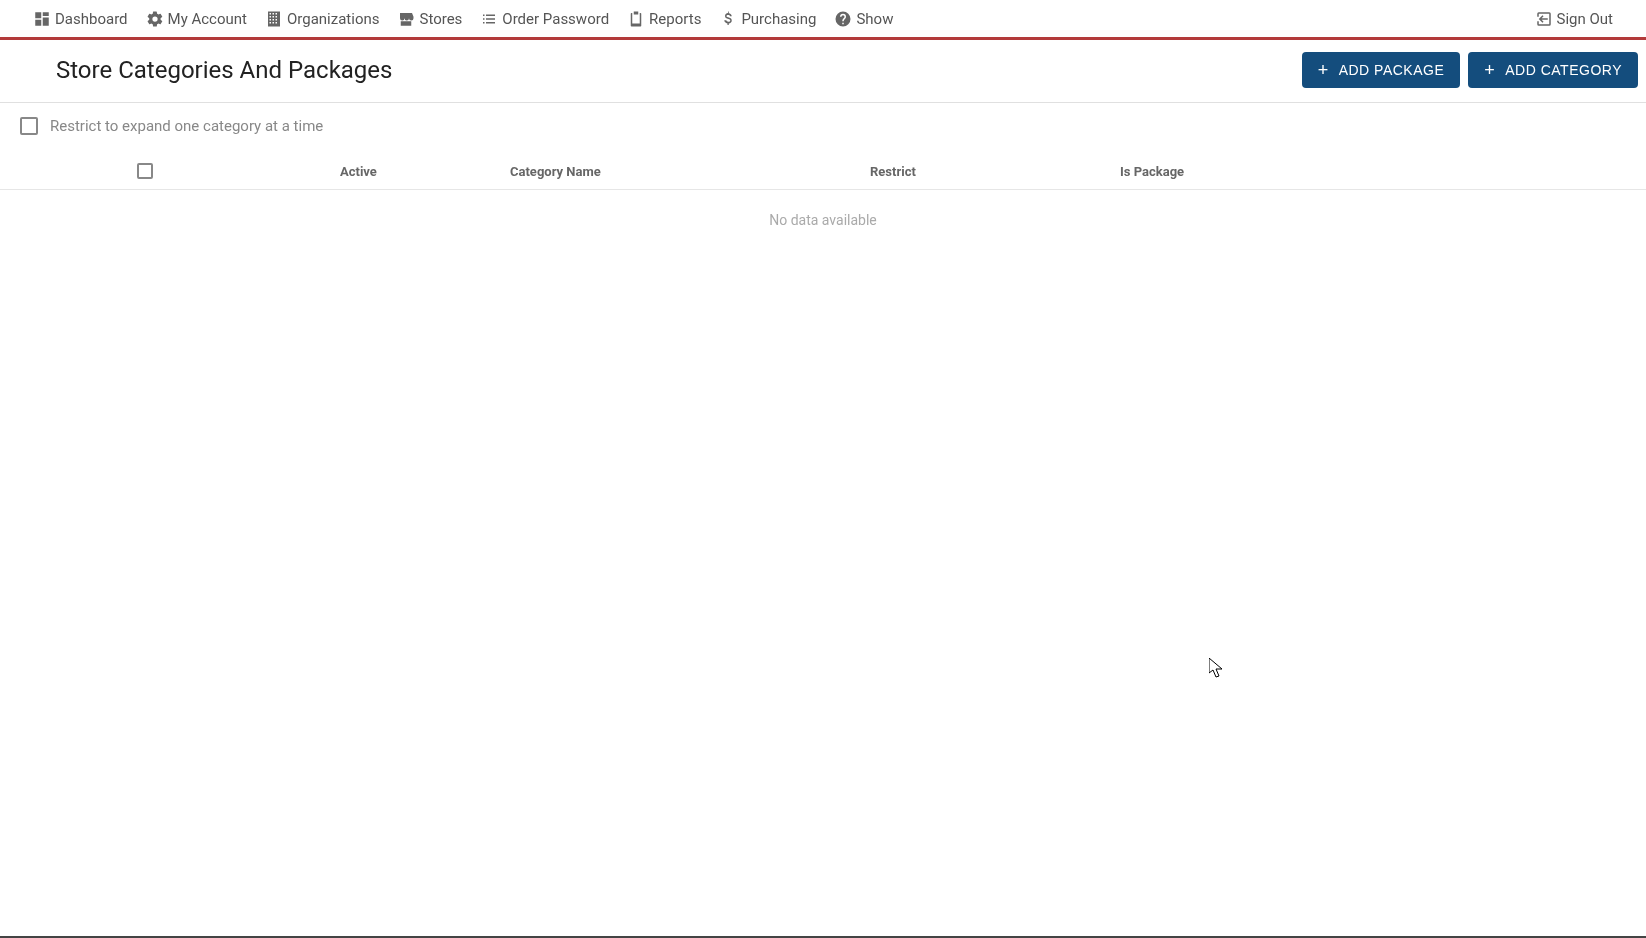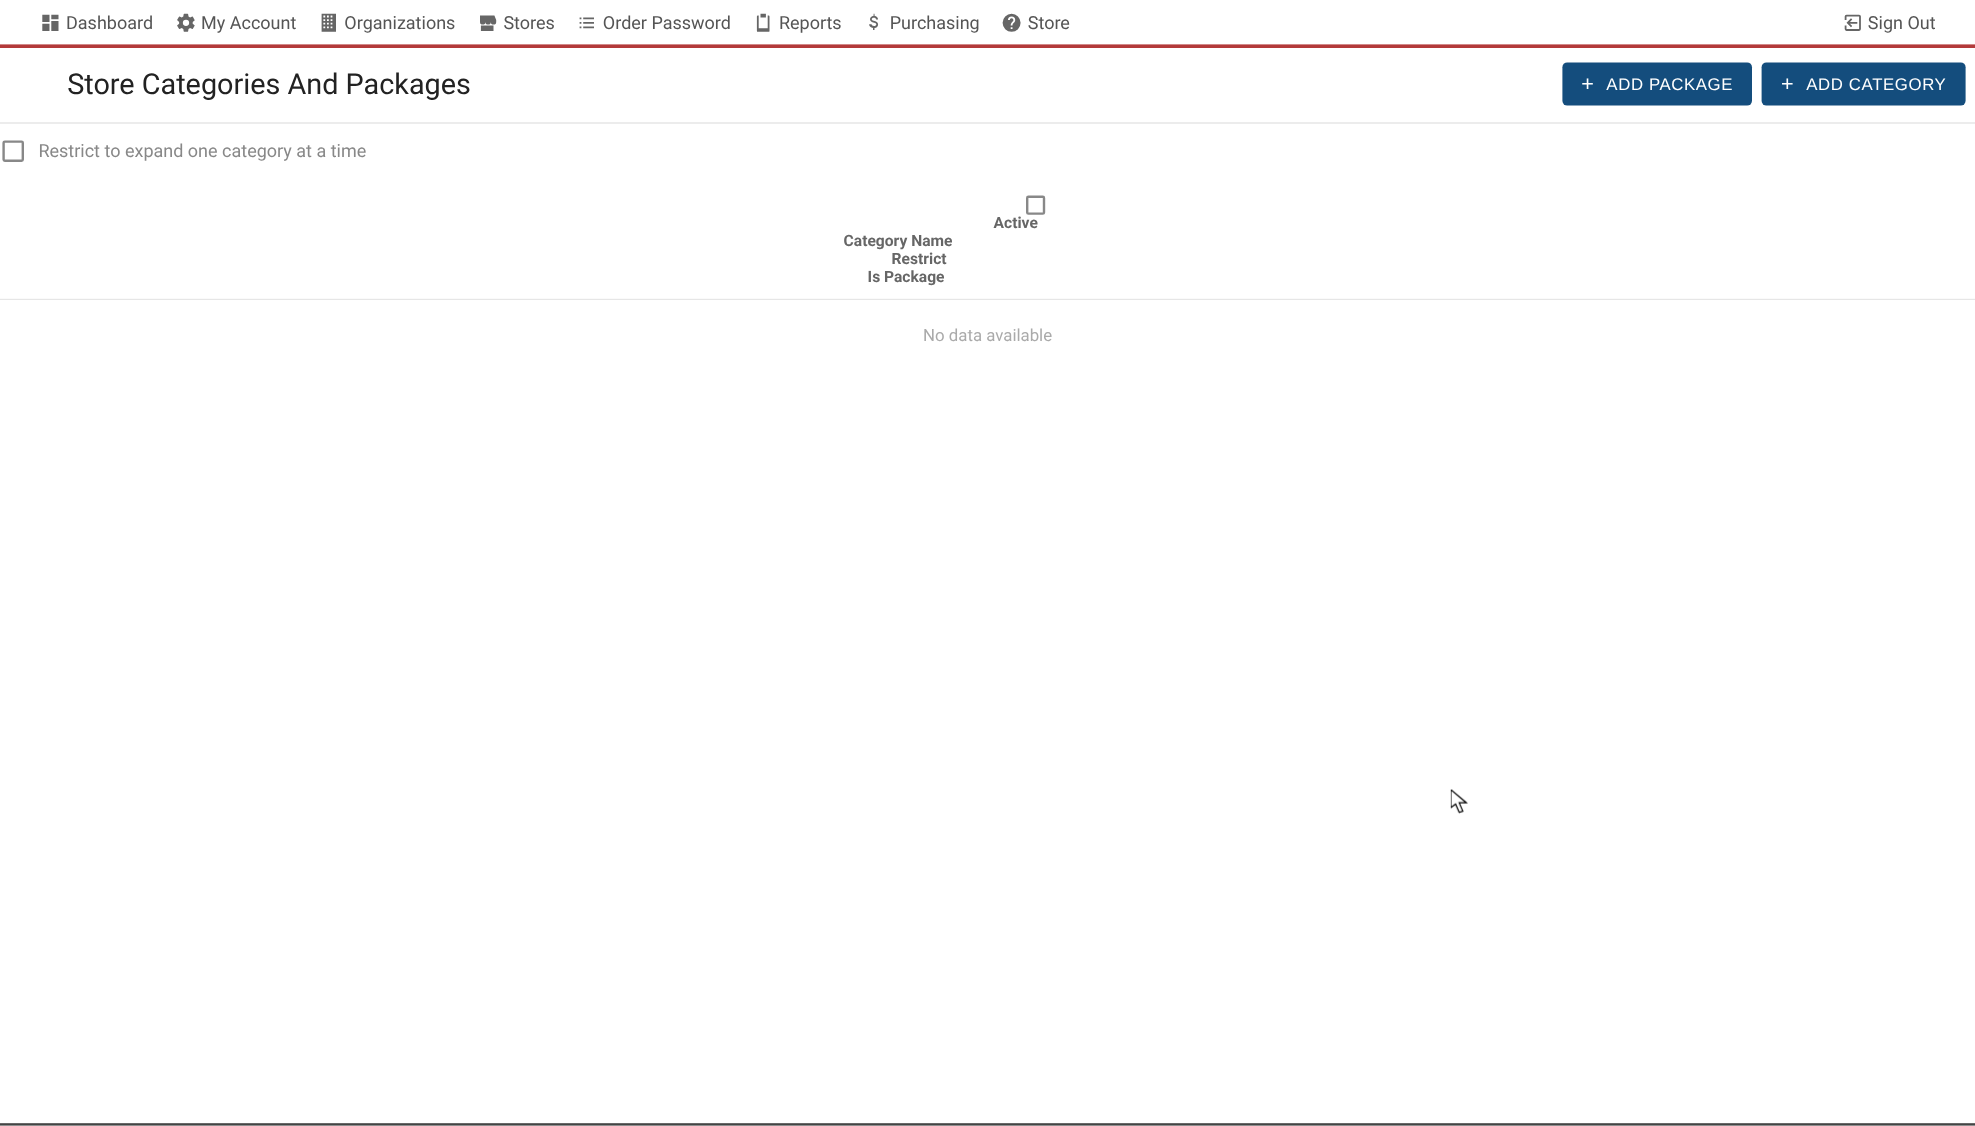--- a/index.html
+++ b/index.html
@@ -75,21 +75,21 @@
   letter-spacing: 0.5px;
   cursor: pointer;
   margin-left: 8px;
   text-transform: uppercase;
 }
 .btn .plus {
   font-size: 18px;
   line-height: 1;
 }
 .options {
-  padding: 14px 10px 8px 2px;
+  padding: 14px 10px 8px 20px;
 }
 .checkbox-row {
   display: flex;
   align-items: center;
   gap: 12px;
   margin-bottom: 10px;
   font-size: 15px;
   color: #888;
 }
 .checkbox-row.checked {
@@ -115,21 +115,20 @@
   fill: #fff;
 }
 .table-head {
   display: flex;
   align-items: center;
   padding: 10px 10px;
   border-bottom: 1px solid #e6e6e6;
   font-size: 13px;
   font-weight: 700;
   color: #666;
-  flex-direction: column;
 }
 .th-check {
   width: 190px;
   display: flex;
   justify-content: center;
   padding-left: 80px;
 }
 .th-active {
   width: 270px;
   padding-left: 140px;
@@ -239,21 +238,21 @@
         </svg>
     </span>
     <span>Purchasing</span>
   </div>
   <div class="nav-item">
     <span class="nav-icon">
       <svg viewBox="0 0 24 24">
           <path d="M12 2a10 10 0 1 0 10 10A10 10 0 0 0 12 2zm1 17h-2v-2h2zm2.1-7.7l-.9.9A3.4 3.4 0 0 0 13 15h-2v-.5a4 4 0 0 1 1.2-2.8l1.2-1.3A2 2 0 0 0 14 9a2 2 0 0 0-4 0H8a4 4 0 0 1 8 0 3.2 3.2 0 0 1-.9 2.3z"></path>
         </svg>
     </span>
-    <span>Store</span>
+    <span>Show</span>
   </div>
   <div class="nav-spacer"></div>
   <div class="nav-item">
     <span class="nav-icon">
       <svg viewBox="0 0 24 24">
           <path d="M10 17l1.4-1.4L8.8 13H17v-2H8.8l2.6-2.6L10 7l-5 5 5 5zM19 3H5a2 2 0 0 0-2 2v4h2V5h14v14H5v-4H3v4a2 2 0 0 0 2 2h14a2 2 0 0 0 2-2V5a2 2 0 0 0-2-2z"></path>
         </svg>
     </span>
     <span>Sign Out</span>
   </div>

